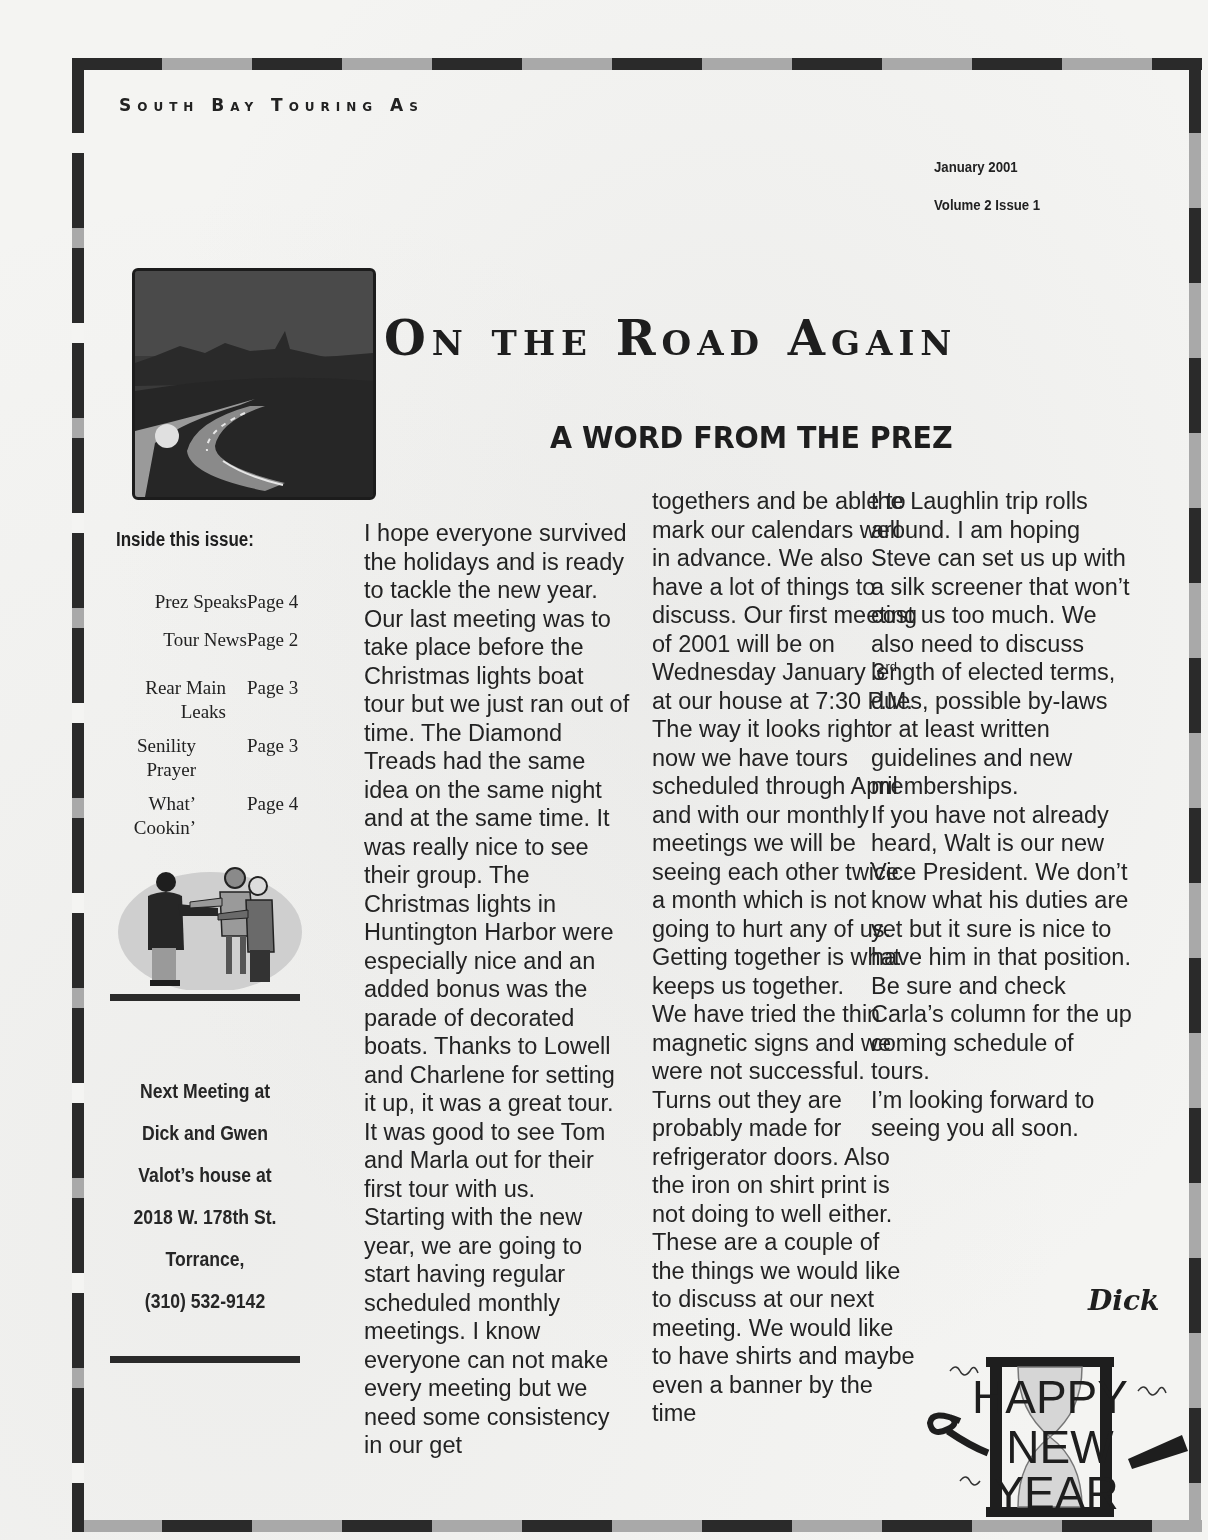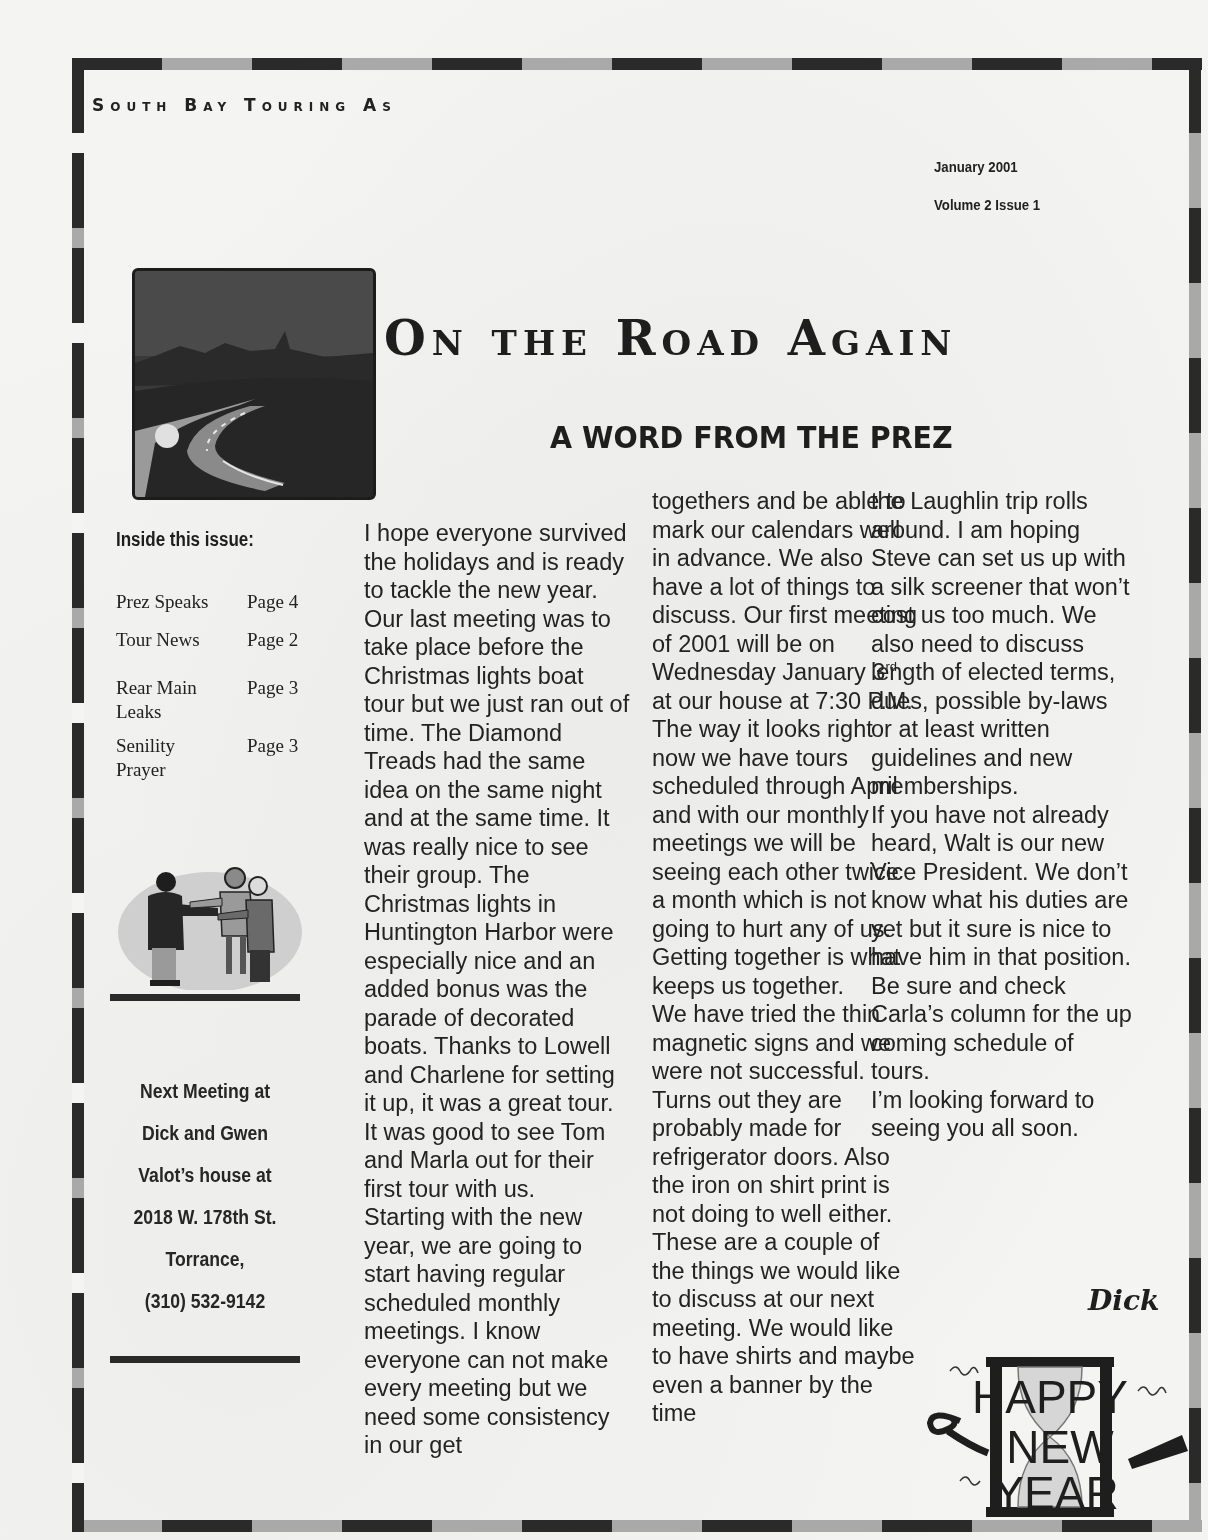--- a/index.html
+++ b/index.html
@@ -26,21 +26,21 @@
     background: repeating-linear-gradient(90deg, #a9a9a9 0 90px, #2a2a2a 90px 180px); }
   .frame-left, .frame-right {
     position: absolute; top: 58px; width: 12px; height: 1474px;
     background: repeating-linear-gradient(180deg, #2a2a2a 0 75px, #f4f4f2 75px 95px, #2a2a2a 95px 170px, #a9a9a9 170px 190px);
   }
   .frame-left { left: 72px; }
   .frame-right { left: 1189px;
     background: repeating-linear-gradient(180deg, #2a2a2a 0 75px, #a9a9a9 75px 150px); }
 
   .org-name {
-    position: absolute; left: 92px; top: 95px;
+    position: absolute; left: 119px; top: 95px;
     font-family: "DejaVu Sans", sans-serif; font-weight: bold;
     font-size: 17px; letter-spacing: 6px; color: #222;
     font-variant: small-caps;
   }
   .issue-meta {
     position: absolute; left: 934px; top: 158px;
     font-family: "Liberation Sans", sans-serif; font-weight: bold;
     font-size: 15px; color: #222; transform: scaleX(0.88); transform-origin: left;
   }
   .issue-meta div { margin-bottom: 21px; }
@@ -66,21 +66,21 @@
 
   .sidebar-head {
     position: absolute; left: 116px; top: 528px;
     font-family: "Liberation Sans", sans-serif; font-weight: bold; font-size: 20px;
     transform: scaleX(0.85); transform-origin: left; white-space: nowrap;
   }
   .toc {
     position: absolute; left: 116px; top: 590px; width: 200px;
     font-family: "Liberation Serif", serif; font-size: 19px; color: #222;
   }
-  .toc-row { display: flex; line-height: 24px; margin-bottom: 14px; }
+  .toc-row { display: flex; line-height: 24px; margin-bottom: 14px; text-align: right; }
   .toc-row .t { width: 131px; }
   .toc-row .p { white-space: nowrap; }
 
   .handshake {
     position: absolute; left: 110px; top: 860px; width: 200px; height: 130px;
   }
   .rule { position: absolute; left: 110px; width: 190px; height: 7px; background: #2a2a2a; }
   .rule-1 { top: 994px; }
   .rule-2 { top: 1356px; }
 
@@ -153,20 +153,24 @@
     <span class="p">Page 2</span>
   </div>
   <div class="toc-row" style="margin-bottom:10px">
     <span class="t" style="width:110px;margin-right:21px">Rear Main Leaks</span>
     <span class="p">Page 3</span>
   </div>
   <div class="toc-row" style="margin-bottom:10px">
     <span class="t" style="width:80px;margin-right:51px">Senility Prayer</span>
     <span class="p">Page 3</span>
   </div>
+  <div class="toc-row">
+    <span class="t" style="width:80px;margin-right:51px">What’ Cookin’</span>
+    <span class="p">Page 4</span>
+  </div>
 </div>
 
 <div class="handshake">
   <svg width="200" height="130" viewBox="0 0 200 130">
     <ellipse cx="100" cy="72" rx="92" ry="60" fill="#cfcfcf"></ellipse>
 
     <circle cx="56" cy="22" r="10" fill="#1e1e1e"></circle>
     <path d="M38 36 Q56 28 72 36 L74 90 L38 90 Z" fill="#262626"></path>
     <rect x="42" y="88" width="24" height="36" fill="#9a9a9a"></rect>
     <rect x="40" y="120" width="30" height="6" fill="#1e1e1e"></rect>

